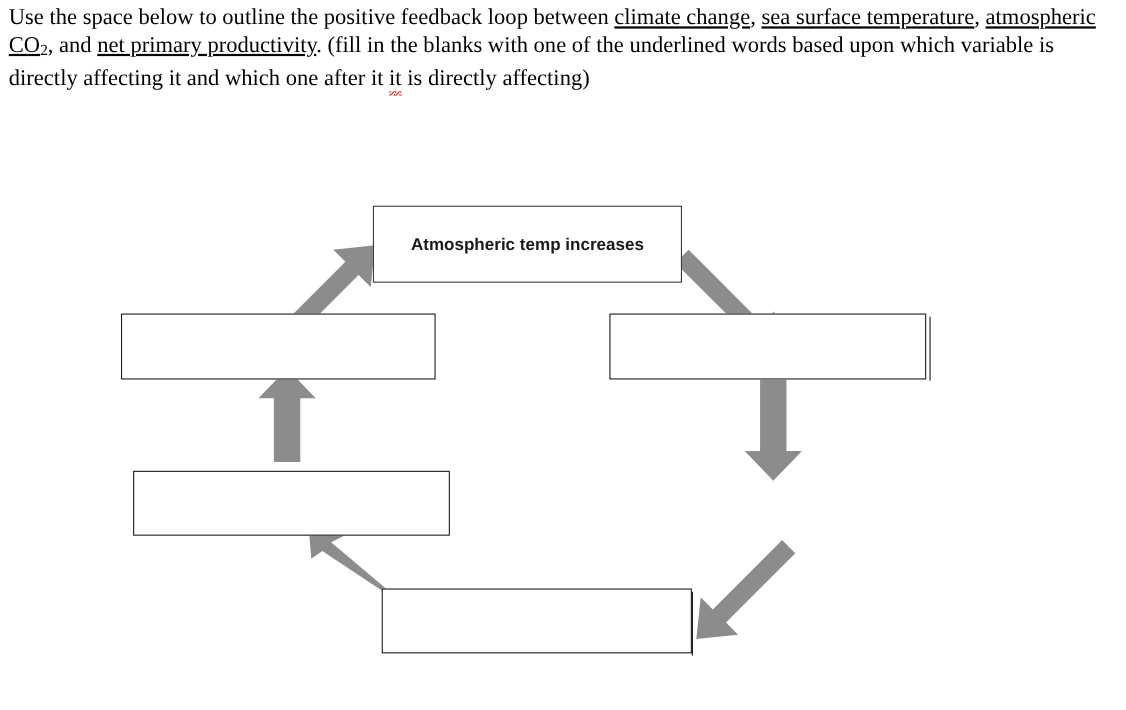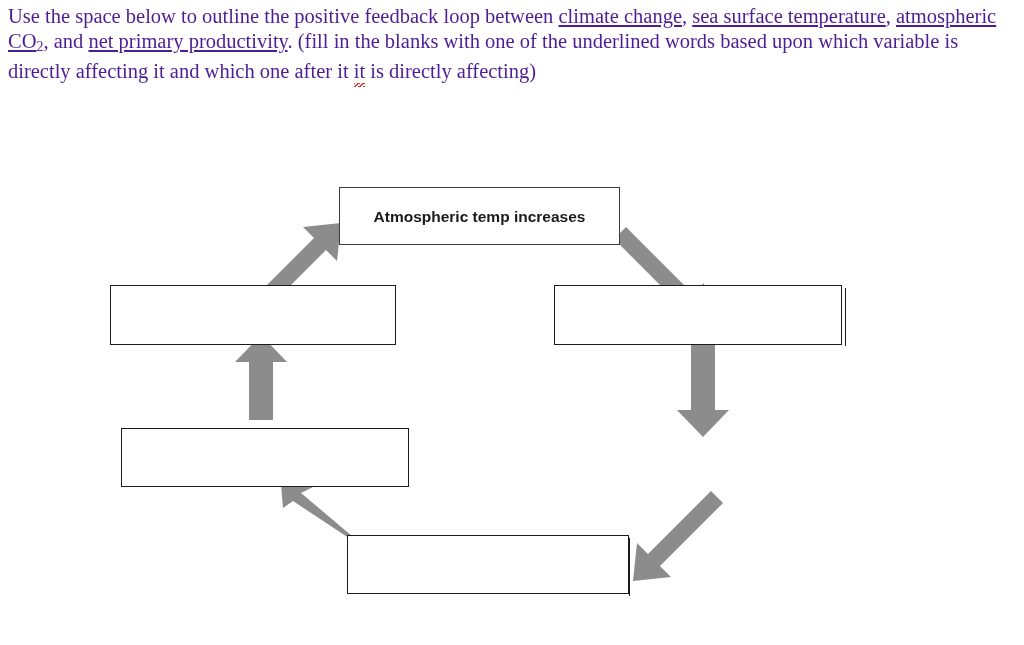--- a/index.html
+++ b/index.html
@@ -18,21 +18,21 @@
 
   
   #prompt-text {
     position: absolute;
     left: 8px;
     top: 4px;
     width: 990px;
     font-family: "Liberation Serif", serif;
     font-size: 20.5px;
     line-height: 25px;
-    color: #4c1d95;
+    color: #000000;
     white-space: normal;
   }
   #prompt-text .u {
     text-decoration: underline;
   }
   #prompt-text sub {
     font-size: 0.68em;
     vertical-align: -0.22em;
   }
   .misspell {
@@ -121,21 +121,21 @@
   </svg>
 
   <svg id="arrow-layer-2" style="position:absolute;left:0;top:0;width:1024px;height:645px;" viewBox="0 0 1024 645">
     <polygon fill="#8c8c8c" points="363,544 378,558 301,493 313,487 280,472 283,508 293,501 370,552"></polygon>
   </svg>
 
   <div class="flow-box blank" style="left:110px; top:285px; width:286px; height:60px;">
     <span class="label"></span>
   </div>
 
-  <div class="flow-box" style="left:339px; top:187px; width:281px; height:58px;">
+  <div class="flow-box" style="left:339px; top:187px; width:281px; height:70px;">
     <span class="label">Atmospheric temp increases</span>
   </div>
 
   <div class="flow-box blank" style="left:554px; top:285px; width:288px; height:60px;">
     <span class="label"></span>
   </div>
   <div class="edge-artifact" style="left:845px; top:288px; width:1.3px; height:58px;"></div>
 
 
   <div class="flow-box blank" style="left:121px; top:428px; width:288px; height:59px;">

